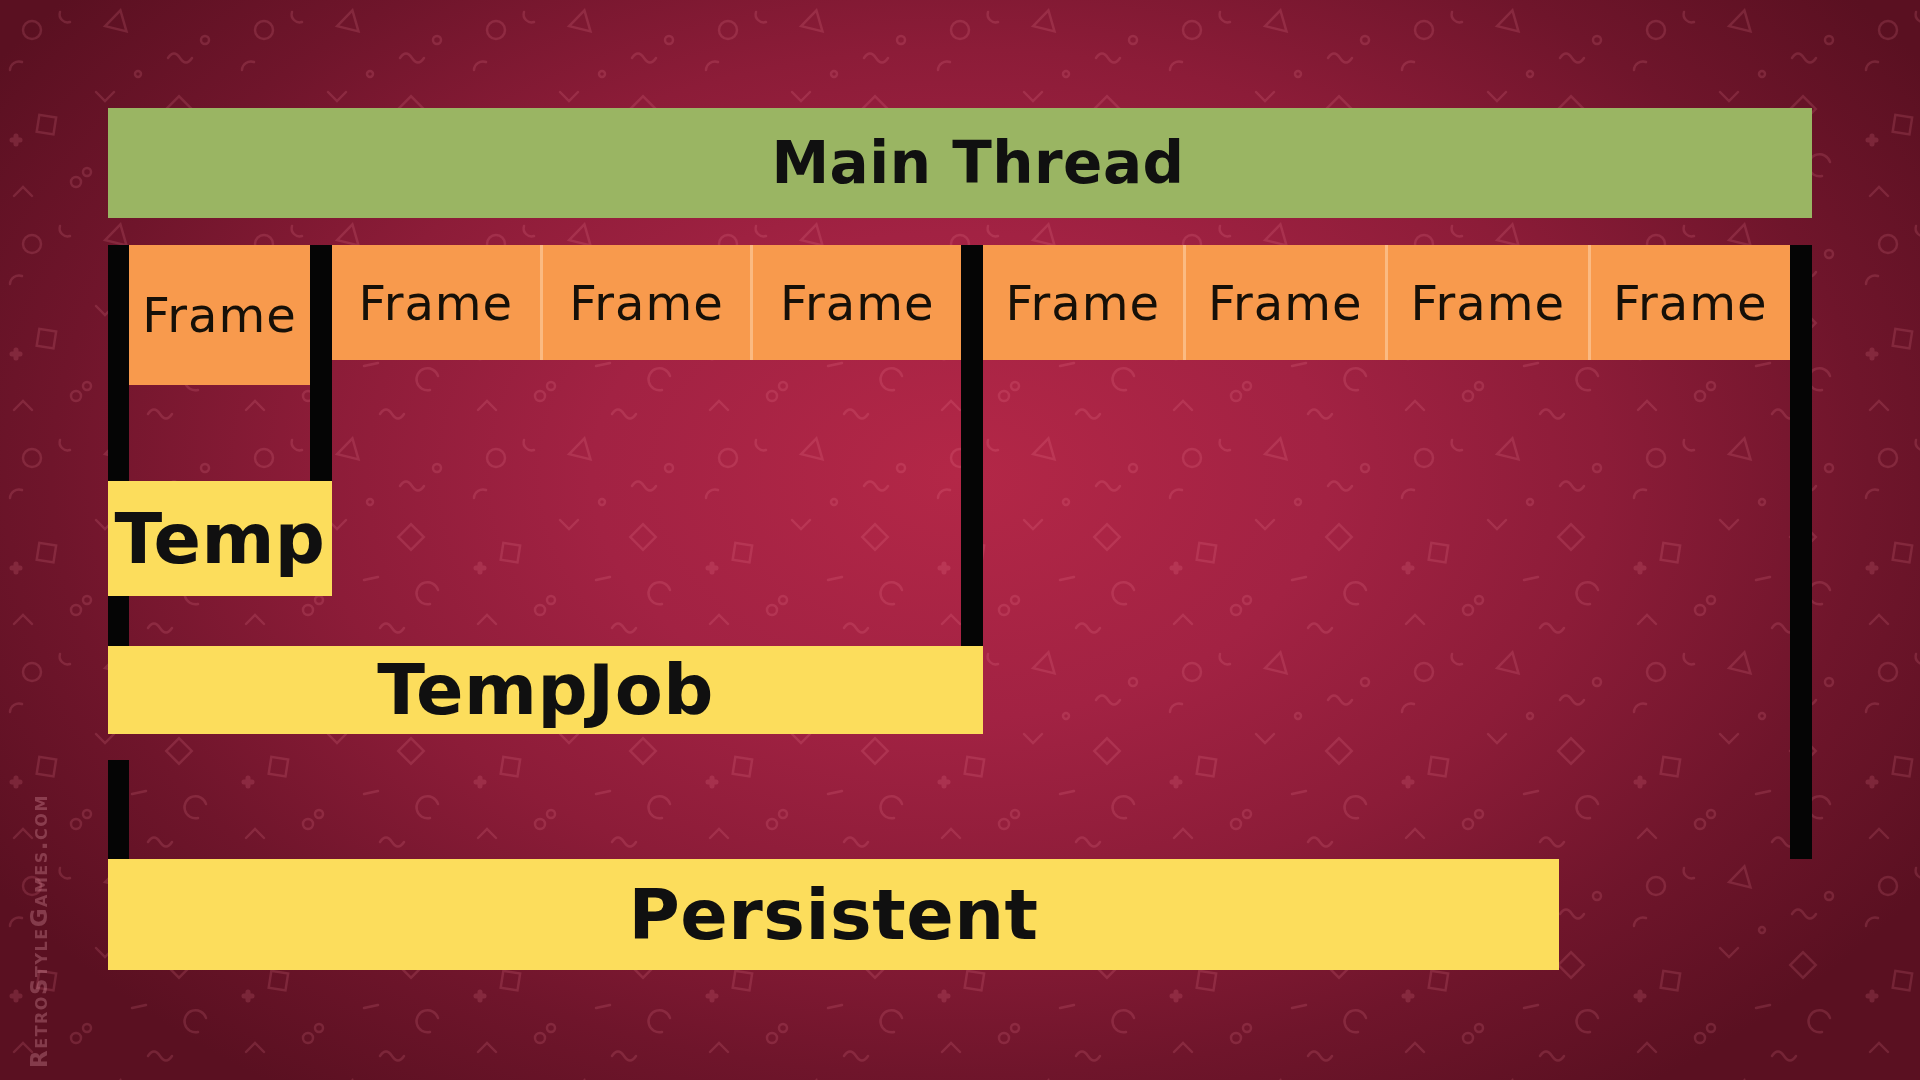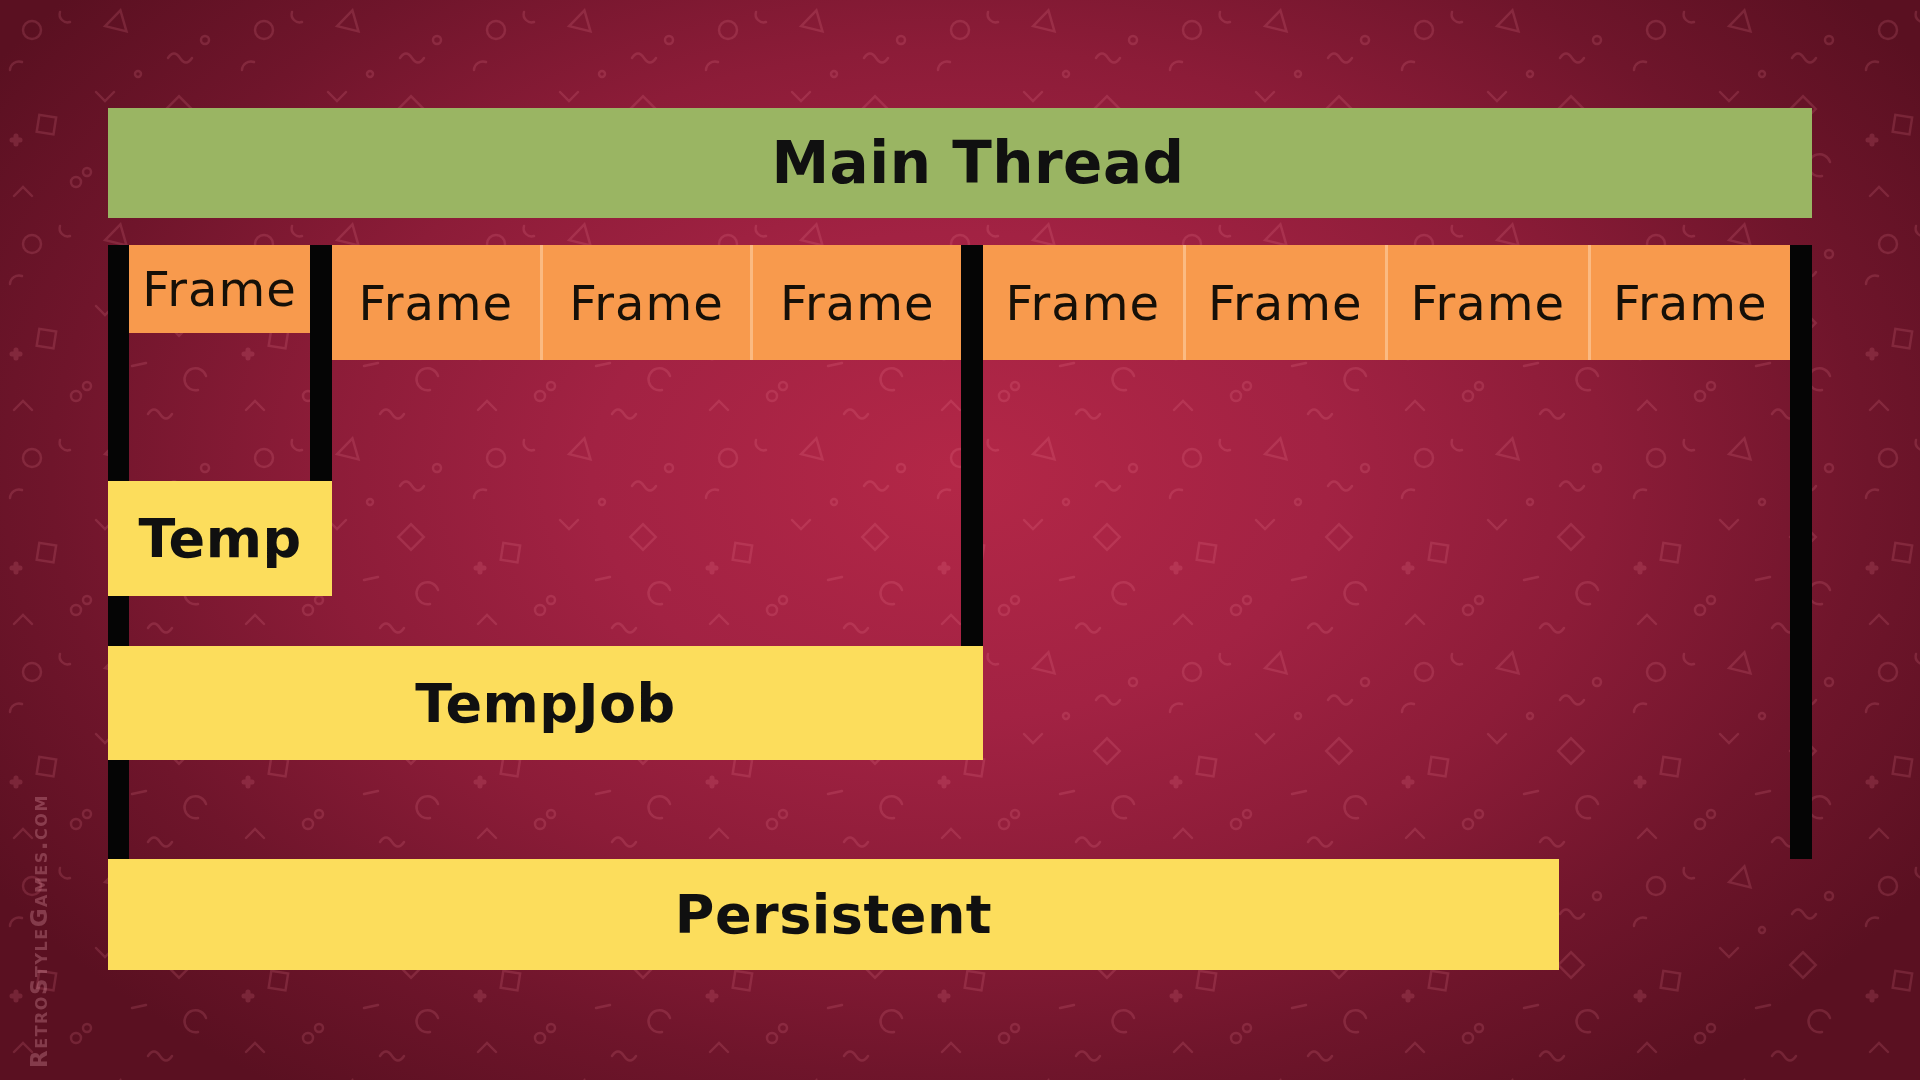--- a/index.html
+++ b/index.html
@@ -27,33 +27,33 @@
   .block span{color:var(--label);}
   .main-thread{left:108px;top:108px;width:1704px;height:110px;background:var(--main-thread);}
   .main-thread span{font-size:58px;font-weight:bold;letter-spacing:0.5px;margin-left:36px;}
   .vbar{position:absolute;background:var(--divider);}
   #bar-left-top   {left:108px; top:245px;width:21px;height:236px;}
   #bar-left-mid   {left:108px; top:596px;width:21px;height:50px;}
   #bar-left-bottom{left:108px; top:760px;width:21px;height:99px;}
   #bar-temp-right {left:310px; top:245px;width:22px;height:236px;}
   #bar-tempjob-right{left:961px;top:245px;width:22px;height:401px;}
   #bar-right      {left:1790px;top:245px;width:22px;height:614px;}
-  .frame-cell,.fgroup{position:absolute;top:245px;height:88px;}
+  .frame-cell,.fgroup{position:absolute;top:245px;height:140px;}
   .frame-cell{background:var(--frame);display:flex;align-items:center;justify-content:center;}
   .frame-cell span{font-size:48px;font-weight:400;color:#161008;letter-spacing:1px;}
   #fcell-1{left:129px;width:181px;}
   .fgroup{display:flex;}
   #fgroup-2{left:332px;width:629px;}
   #fgroup-3{left:983px;width:807px;}
   .fgroup .frame-cell{position:static;flex:1;height:115px;}
   .fgroup .frame-cell + .frame-cell{border-left:3px solid rgba(255,240,218,0.38);}
   .temp      {left:108px;top:481px;width:224px; height:115px;background:var(--allocator);}
-  .tempjob   {left:108px;top:646px;width:875px; height:114px;background:var(--allocator);}
+  .tempjob   {left:108px;top:646px;width:875px; height:88px;background:var(--allocator);}
   .persistent{left:108px;top:859px;width:1451px;height:111px;background:var(--allocator);}
-  .temp span,.tempjob span,.persistent span{font-size:54px;font-weight:bold;letter-spacing:0.5px;}
+  .temp span,.tempjob span,.persistent span{font-size:70px;font-weight:bold;letter-spacing:0.5px;}
   .watermark{
     position:absolute;left:26px;top:1068px;width:252px;height:32px;
     transform:rotate(-90deg);transform-origin:0 0;
     font-variant:small-caps;font-weight:bold;font-size:23px;letter-spacing:1.5px;
     color:rgba(255,185,198,0.26);white-space:nowrap;
   }
 </style>
 </head>
 <body>
 

